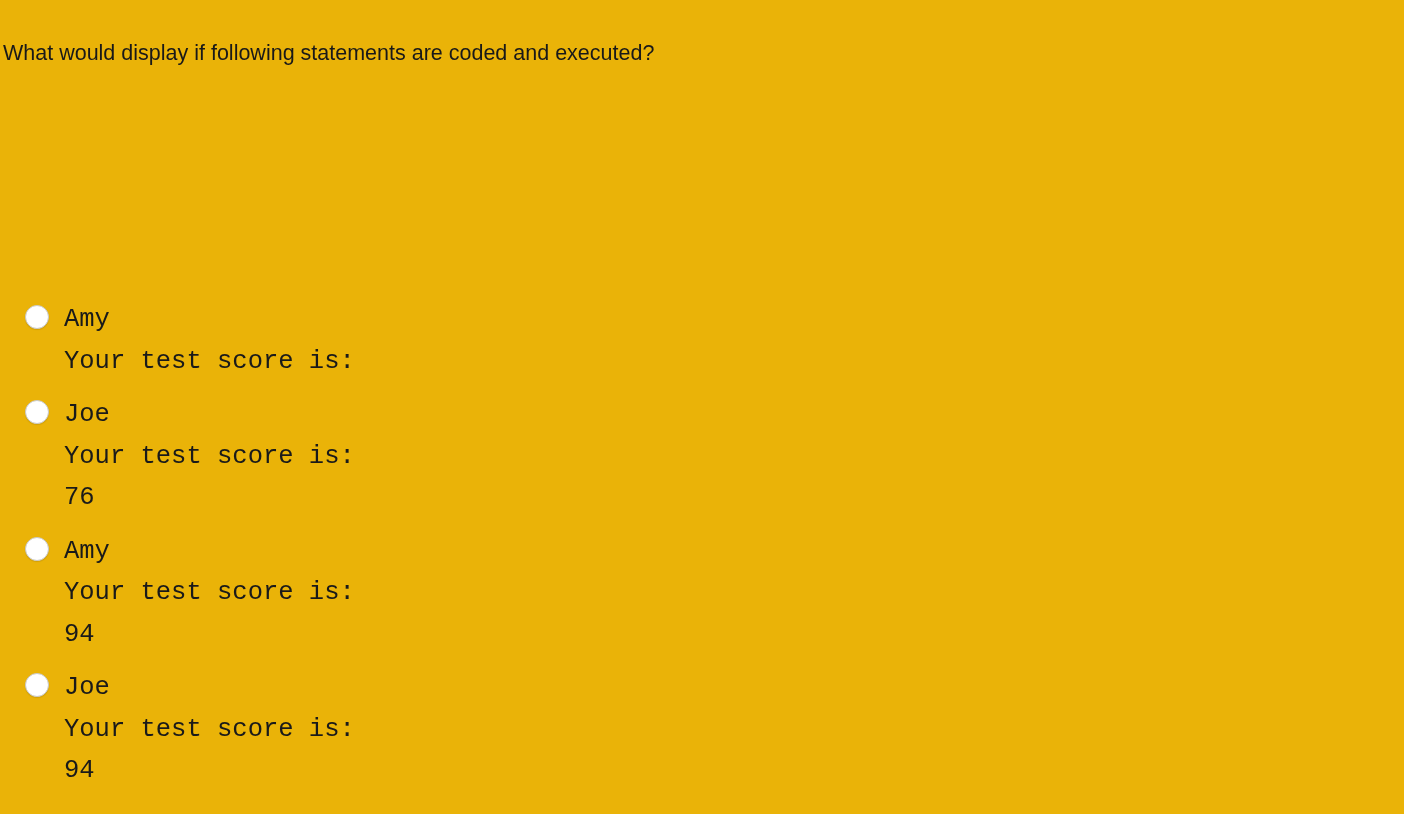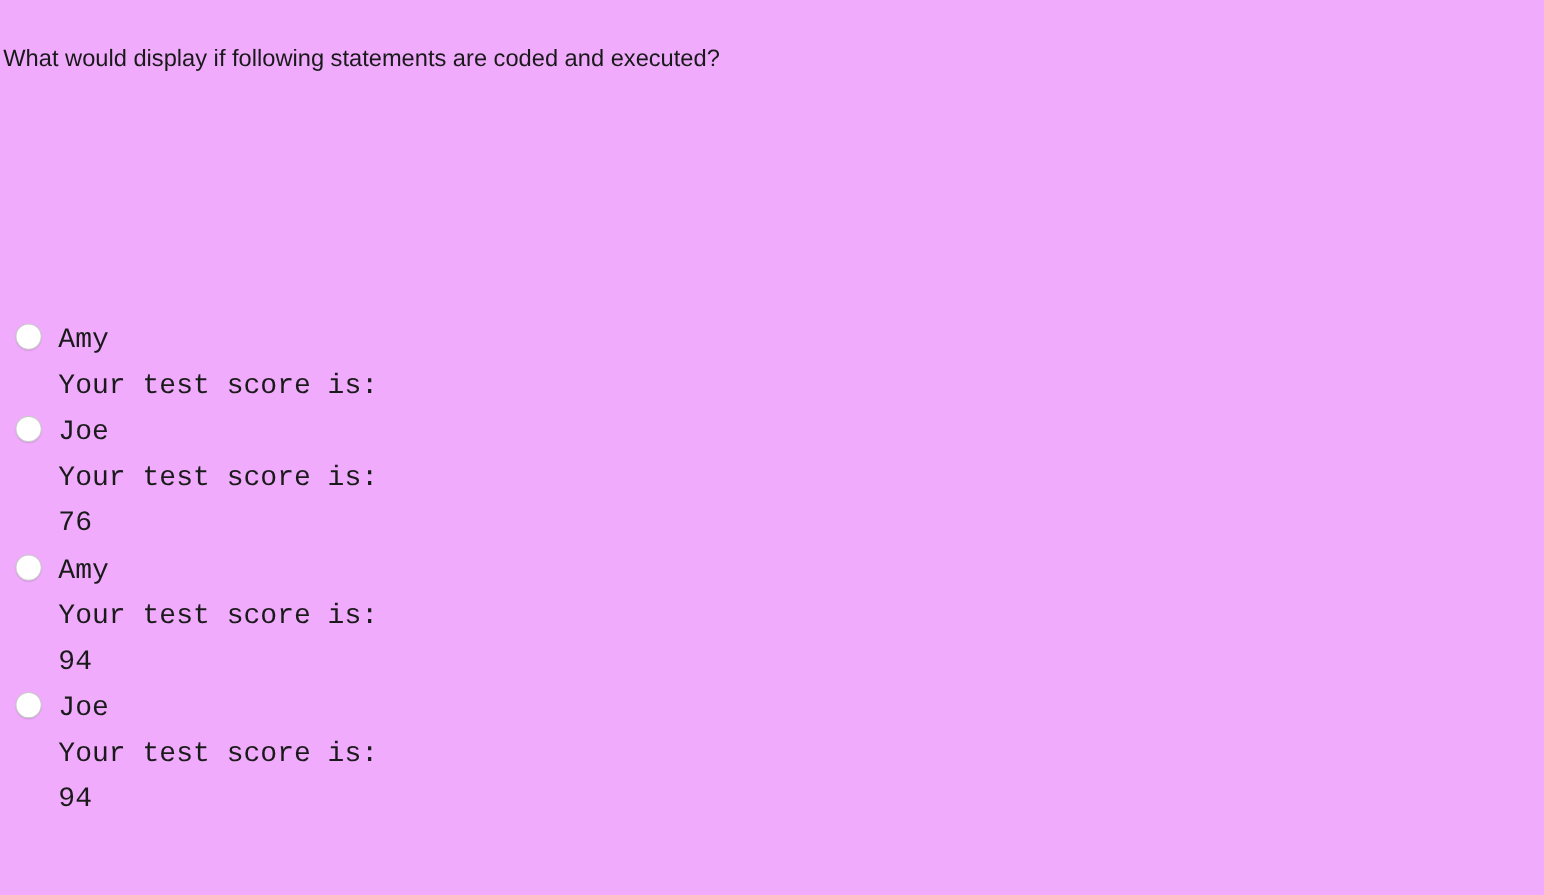--- a/index.html
+++ b/index.html
@@ -13,21 +13,21 @@
     overflow: hidden;
     font-family: "Liberation Sans", sans-serif;
     color: #1a1a1a;
     -webkit-font-smoothing: antialiased;
   }
 
   .page {
     position: relative;
     width: 1404px;
     height: 814px;
-    background: #f0abfc;
+    background: #eab308;
   }
 
   
   .question {
     position: absolute;
     left: 3px;
     top: 39px;
     font-family: "Liberation Sans", sans-serif;
     font-size: 21.5px;
     font-weight: 400;
@@ -55,21 +55,21 @@
   
   .options {
     position: absolute;
     left: 0;
     top: 287px;
     width: 1404px;
   }
   .option {
     position: relative;
     padding-left: 52px;
-    margin: 1px;
+    margin: 12px;
   }
   .radio {
     position: absolute;
     left: 13px;
     top: 6px;
     width: 24px;
     height: 24px;
     border-radius: 50%;
     border: 1px solid #c9c9c9;
     background: #ffffff;

